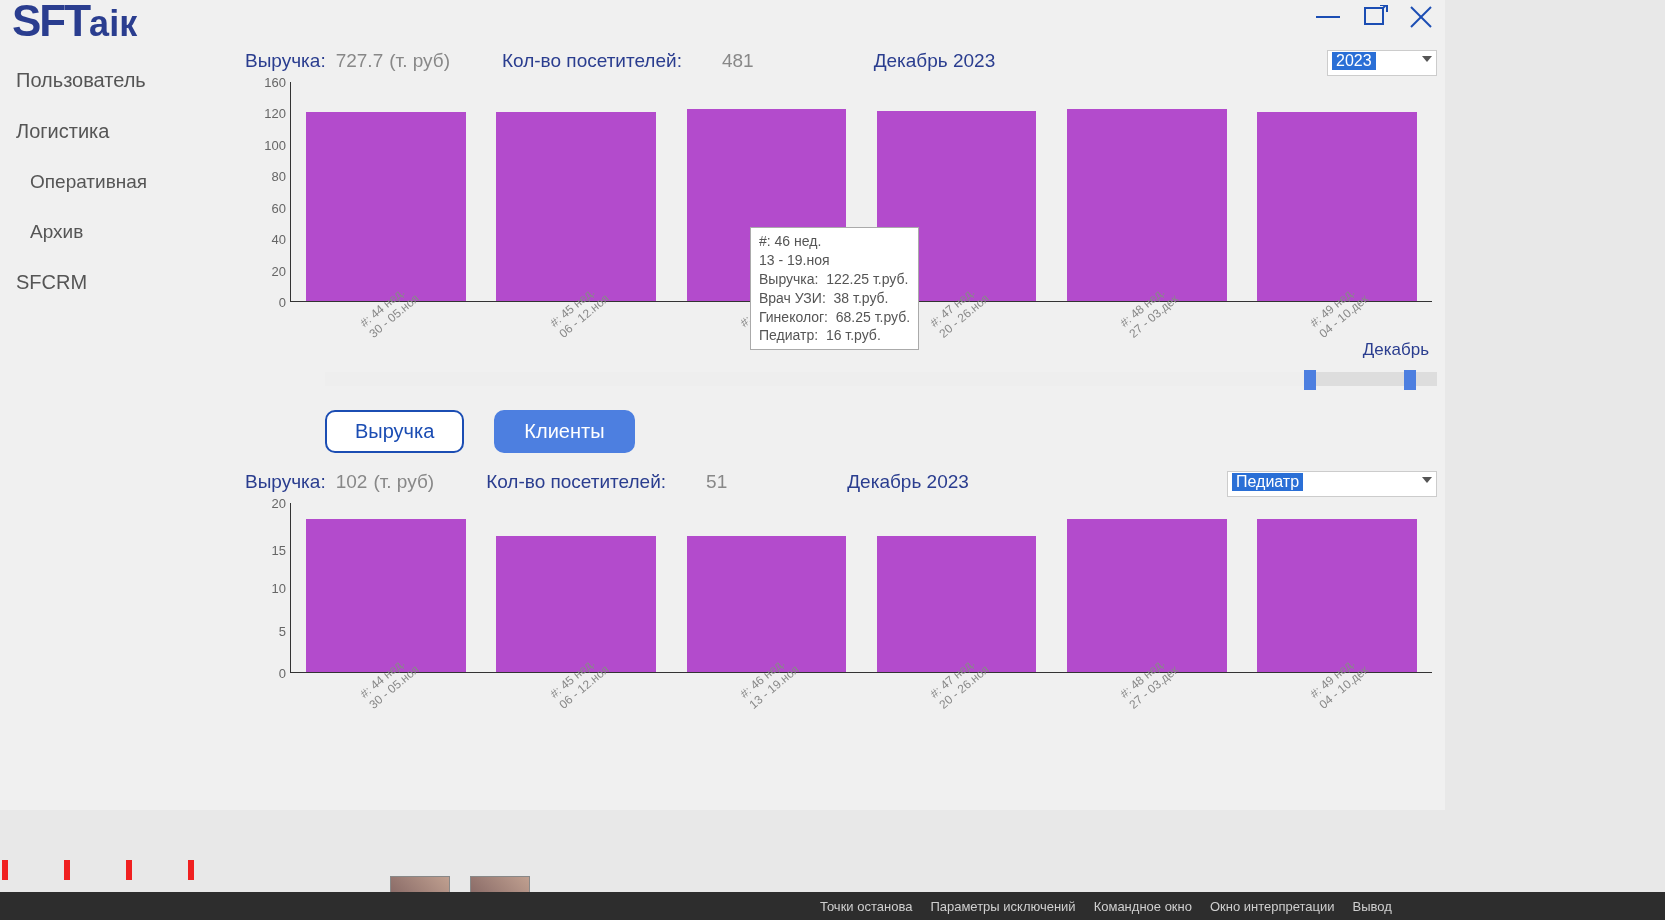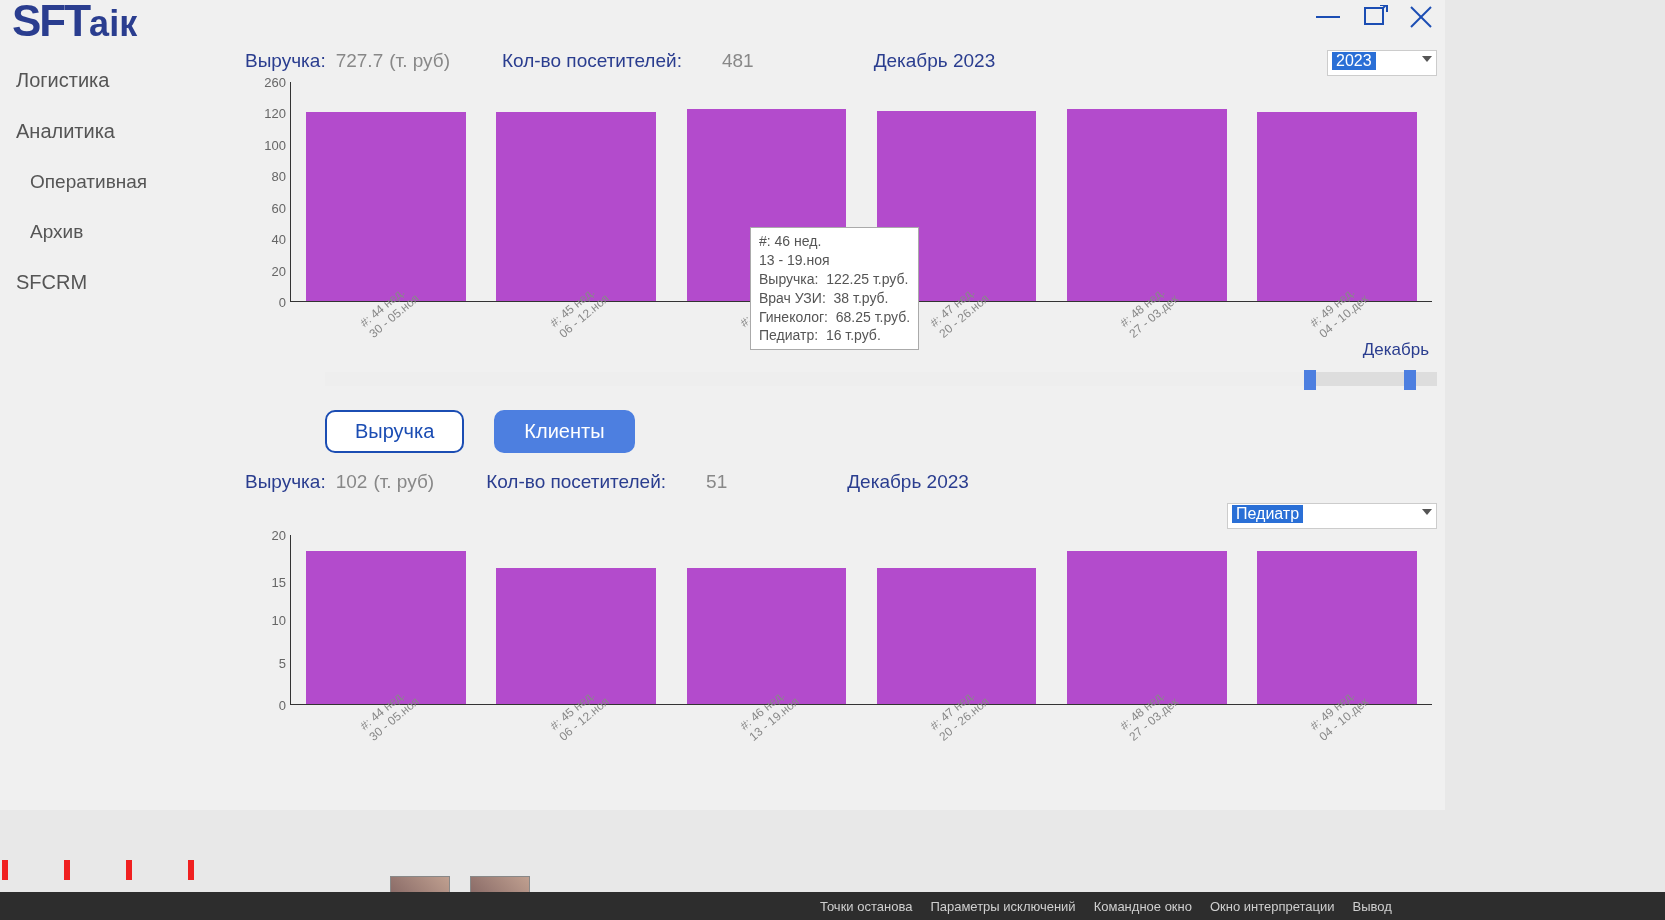--- a/index.html
+++ b/index.html
@@ -67,22 +67,22 @@
       </span>
     <span>
         <svg width="26" height="26">
           <line x1="3" y1="3" x2="23" y2="23"></line>
           <line x1="23" y1="3" x2="3" y2="23"></line>
         </svg>
       </span>
   </div>
 
   <div class="sidebar">
+    <div class="item">Пользователь</div>
     <div class="item">Логистика</div>
-    <div class="item">Аналитика</div>
     <div class="item sub">Оперативная</div>
     <div class="item sub">Архив</div>
     <div class="item">SFCRM</div>
   </div>
 
   <div class="content">
 
     <div class="statsrow">
       <span class="lbl">Выручка:</span>
       <span class="val">727.7</span>
@@ -99,21 +99,21 @@
 
     <div class="chart" id="chart1">
       <div class="axis" id="axis1">
           <div class="tick" style="top: 220px;">0</div>
           <div class="tick" style="top: 188.571px;">20</div>
           <div class="tick" style="top: 157.143px;">40</div>
           <div class="tick" style="top: 125.714px;">60</div>
           <div class="tick" style="top: 94.2857px; text-align: right;">80</div>
           <div class="tick" style="top: 62.8571px;">100</div>
           <div class="tick" style="top: 31.4286px;">120</div>
-          <div class="tick" style="top: 0px;">260</div>
+          <div class="tick" style="top: 0px;">160</div>
         </div>
       <div class="plot" id="plot1">
           <div class="bar" style="left: 1.33333%; width: 14%; height: 188.571px;"></div>
           <div class="xlab" style="left: 5.83333%; top: 238px;">#: 44 нед.
 30 - 05.ноя</div>
           <div class="bar" style="left: 18%; width: 14%; height: 188.571px;"></div>
           <div class="xlab" style="left: 22.5%; top: 238px;">#: 45 нед.
 06 - 12.ноя</div>
           <div class="bar" style="left: 34.6667%; width: 14%; height: 192.107px;"></div>
           <div class="xlab" style="left: 39.1667%; top: 238px;">#: 46 нед.
@@ -151,21 +151,21 @@
     </div>
 
     <div class="statsrow">
       <span class="lbl">Выручка:</span>
       <span class="val">102</span>
       <span class="unit">(т. руб)</span>
       <span class="lbl">Кол-во посетителей:</span>
       <span class="val" style="margin-left:30px;margin-right:120px;">51</span>
       <span class="period">Декабрь 2023</span>
       <span class="spacer"></span>
-      <span class="select" style="min-width:210px;margin-top:32px;">
+      <span class="select" style="min-width:210px;">
         <span class="seltext">Педиатр</span>
         <span class="caret"></span>
       </span>
     </div>
 
     <div class="chart chart2" id="chart2">
       <div class="axis" id="axis2">
           <div class="tick" style="top: 170px;">0</div>
           <div class="tick" style="top: 127.5px;">5</div>
           <div class="tick" style="top: 85px;">10</div>

